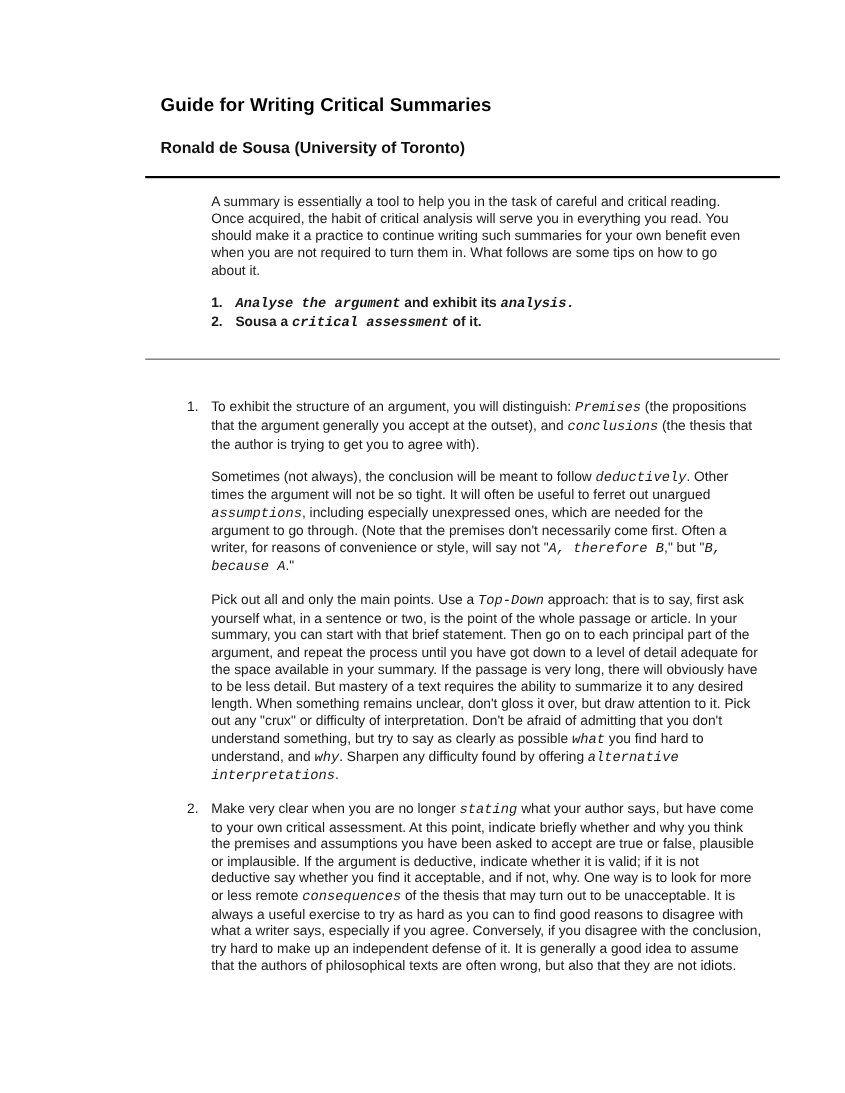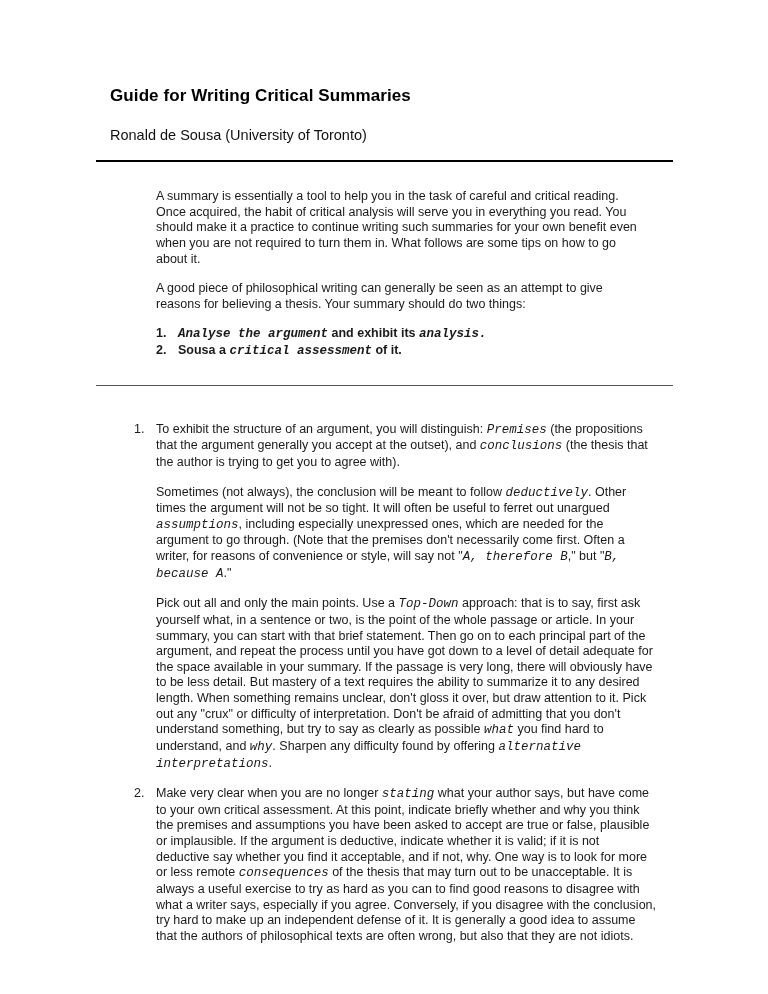--- a/index.html
+++ b/index.html
@@ -5,49 +5,50 @@
   * { margin: 0; padding: 0; box-sizing: border-box; }
   html, body { background: #ffffff; }
   body {
     width: 768px;
     height: 994px;
     position: relative;
     overflow: hidden;
     font-family: "Liberation Sans", "DejaVu Sans", sans-serif;
     color: #1a1a1a;
   }
-  .page { position: absolute; inset: 0; background: #ffffff; }
+  .page { position: absolute; inset: 0; background: #ffffff; padding-left: 36px; }
 
   .title {
     margin: 86px 0 0 110px;
     font-size: 17px;
     font-weight: bold;
     color: #000000;
     letter-spacing: 0.1px;
   }
   .author {
     margin: 21px 0 8px 110px;
     font-size: 14.5px;
     color: #111111;
+    font-weight: bold;
   }
   .rule-thick {
     margin: 17px 0 0 96px;
     width: 577px;
     height: 2px;
     background: #000000;
   }
   .rule-thin {
     margin: 25px 0 0 96px;
     width: 577px;
     height: 1px;
     background: #555555;
   }
 
   .intro {
-    margin: 27px 0 0 156px;
+    margin: 14px 0 0 156px;
     width: 492px;
     font-size: 12.5px;
     line-height: 1.25;
   }
   .para + .para { margin-top: 14px; }
 
   .list { margin-top: 14px; }
   .list-row { display: flex; align-items: flex-start; }
   .list-row .num { width: 22px; flex: 0 0 22px; }
   .list-row .txt { flex: 1 1 auto; }
@@ -70,21 +71,20 @@
 <div class="page">
 
   <h1 class="title">Guide for Writing Critical Summaries</h1>
 
   <p class="author">Ronald de Sousa (University of Toronto)</p>
 
   <div class="rule-thick"></div>
 
   <section class="intro">
     <p class="para">A summary is essentially a tool to help you in the task of careful and critical reading. Once acquired, the habit of critical analysis will serve you in everything you read. You should make it a practice to continue writing such summaries for your own benefit even when you are not required to turn them in. What follows are some tips on how to go about it.</p>
-    <p class="para">A good piece of philosophical writing can generally be seen as an attempt to give reasons for believing a thesis. Your summary should do two things:</p>
 
     <div class="list">
       <div class="list-row">
         <span class="num">1.</span>
         <span class="txt"><span class="it">Analyse the argument</span><span> and exhibit its </span><span class="it">analysis.</span></span>
       </div>
       <div class="list-row">
         <span class="num">2.</span>
         <span class="txt"><span>Sousa a </span><span class="it">critical assessment</span><span> of it.</span></span>
       </div>

